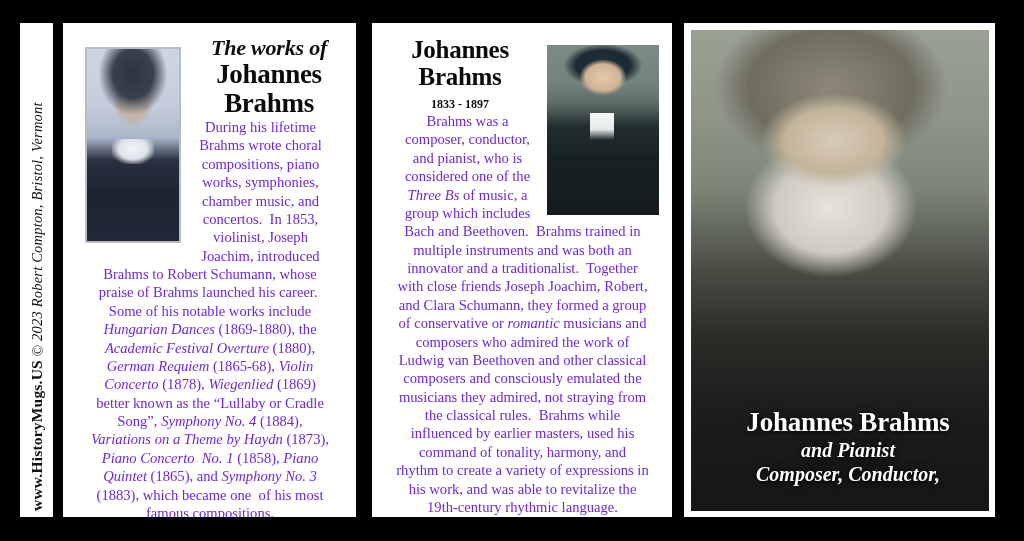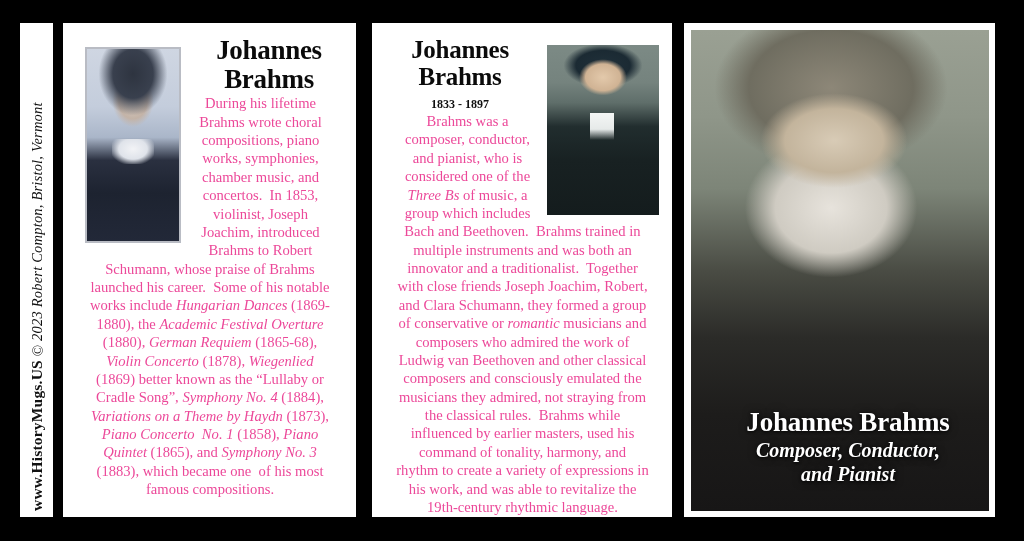--- a/index.html
+++ b/index.html
@@ -121,21 +121,21 @@
     top: 47%;
     width: 46%;
     height: 13%;
     background: radial-gradient(ellipse at 50% 40%, #f2f3f6 0%, #dfe3ea 48%, rgba(223,227,234,0) 78%);
   }
 
   .body-text {
     font-family: "Liberation Serif", serif;
     font-size: 14.6px;
     line-height: 1.26;
-    color: #ec4899;
+    color: #6d28d9;
     text-align: center;
     margin: 12px;
     padding-top: 2px;
   }
   .body-text i { font-style: italic; text-align: center; }
 
   
   .bio-head {
     float: left;
     width: 152px;
@@ -225,20 +225,21 @@
 
 <div class="stage">
 
   <div class="copyright-strip">
     <div class="vert"><span class="strong">www.HistoryMugs.US</span> <span class="csym">©</span> <span>2023 Robert Compton, Bristol, Vermont</span></div>
   </div>
 
   <div class="panel panel-works">
     <div class="panel-inner clearfix">
       <div class="works-head">
+        <div class="line-italic">The works of</div>
         <div class="line-name">Johannes</div>
         <div class="line-name">Brahms</div>
       </div>
       <div class="portrait-young"></div>
       <p class="body-text">During his lifetime Brahms wrote choral compositions, piano works, symphonies, chamber music, and concertos.&nbsp; In 1853, violinist, Joseph Joachim, introduced Brahms to Robert Schumann, whose praise of Brahms launched his career.&nbsp; Some of his notable works include <i>Hungarian Dances</i> (1869-1880), the <i>Academic Festival Overture</i> (1880), <i>German Requiem</i> (1865-68), <i>Violin Concerto</i> (1878), <i>Wiegenlied</i> (1869) better known as the “Lullaby or Cradle Song”, <i>Symphony No. 4</i> (1884), <i>Variations on a Theme by Haydn</i> (1873), <i>Piano Concerto&nbsp; No. 1</i> (1858), <i>Piano Quintet</i> (1865), and <i>Symphony No. 3</i> (1883), which became one&nbsp; of his most famous compositions.</p>
     </div>
   </div>
 
   <div class="panel panel-bio">
     <div class="panel-inner clearfix">
@@ -249,19 +250,19 @@
         <div class="bio-dates">1833 - 1897</div>
       </div>
       <p class="body-text">Brahms was a composer, conductor, and pianist, who is considered one of the <i>Three Bs</i> of music, a group which includes Bach and Beethoven.&nbsp; Brahms trained in multiple instruments and was both an innovator and a traditionalist.&nbsp; Together with close friends Joseph Joachim, Robert, and Clara Schumann, they formed a group of conservative or <i>romantic</i> musicians and composers who admired the work of Ludwig van Beethoven and other classical composers and consciously emulated the musicians they admired, not straying from the classical rules.&nbsp; Brahms while influenced by earlier masters, used his command of tonality, harmony, and rhythm to create a variety of expressions in his work, and was able to revitalize the 19th-century rhythmic language.</p>
     </div>
   </div>
 
   <div class="panel panel-photo">
     <div class="photo-frame">
       <div class="photo-caption">
         <div class="cap-name">Johannes Brahms</div>
+        <div class="cap-role">and Pianist</div>
         <div class="cap-role">Composer, Conductor,</div>
-        <div class="cap-role">and Pianist</div>
       </div>
     </div>
   </div>
 
 </div>
 
 </body></html>

